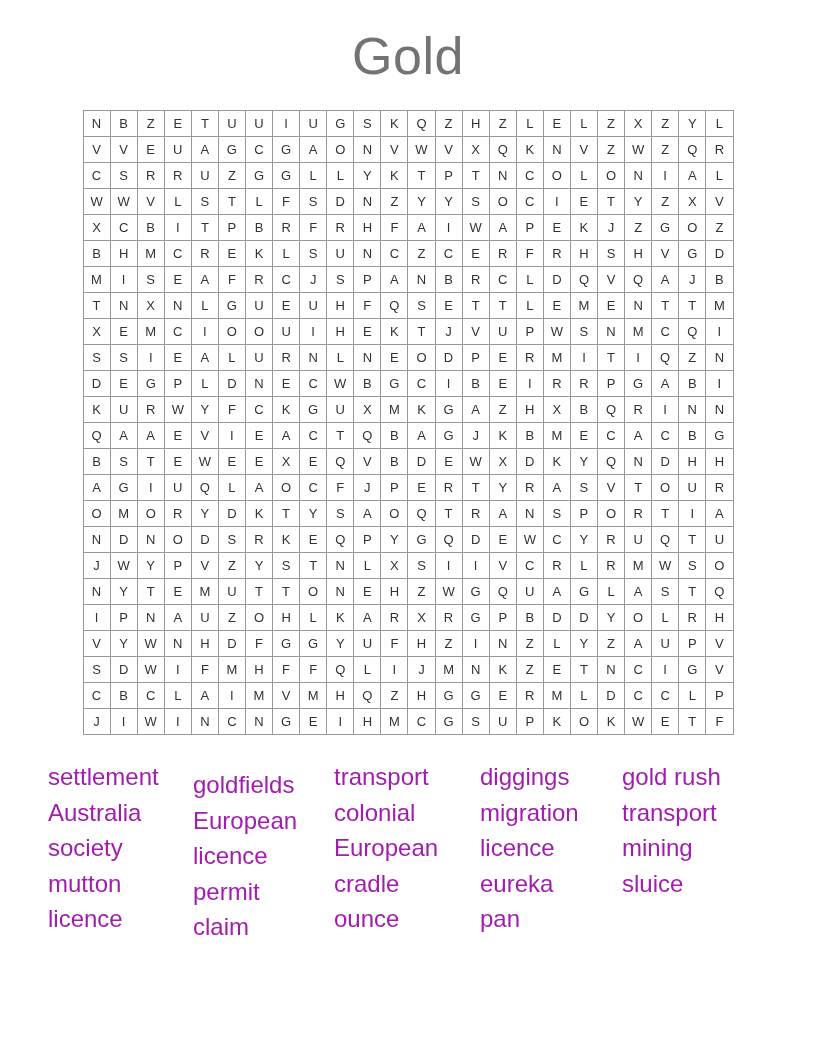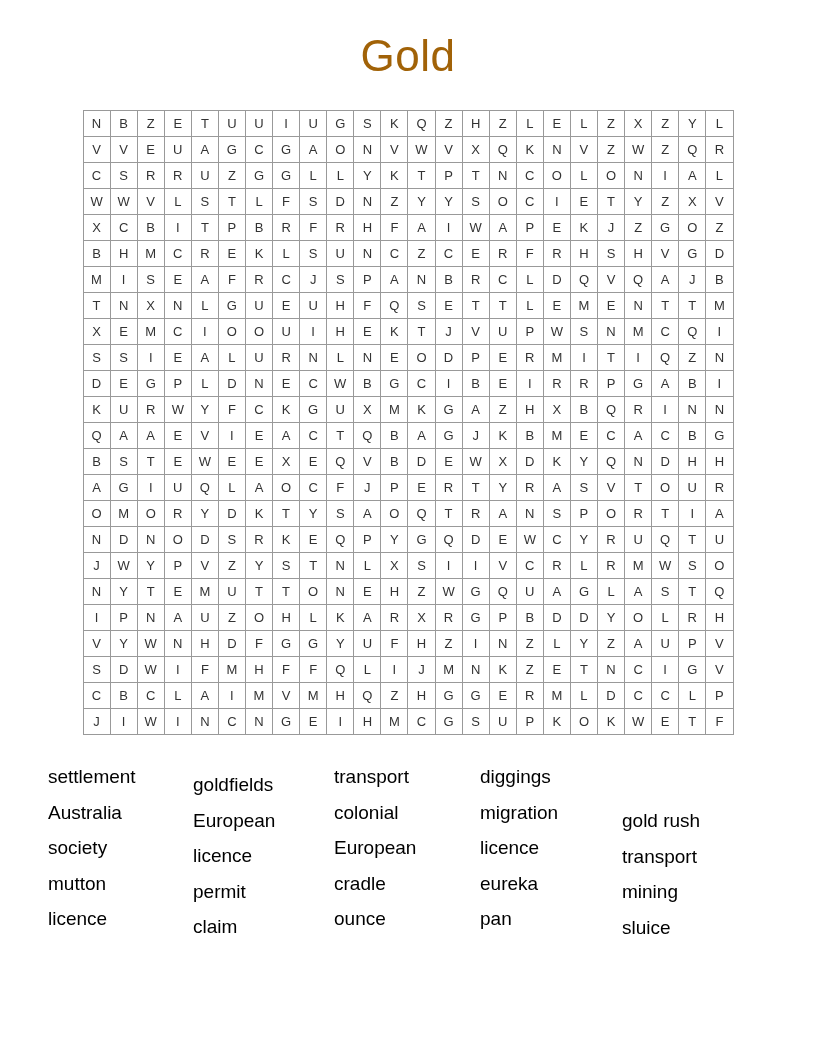--- a/index.html
+++ b/index.html
@@ -11,23 +11,23 @@
     position: relative;
     width: 816px;
     height: 1056px;
     margin: 0 auto;
     background: #ffffff;
     overflow: hidden;
   }
   .title {
     margin-top: 26px;
     text-align: center;
-    font-size: 44px;
+    font-size: 52px;
     font-weight: 400;
-    color: #a16207;
+    color: #737373;
     line-height: 60px;
     letter-spacing: 0.5px;
   }
   table.grid {
     border-collapse: collapse;
     table-layout: fixed;
     margin: 24px auto 0 auto;
     width: 651px;
   }
   table.grid td {
@@ -46,25 +46,25 @@
     display: flex;
     flex-direction: row;
     padding-left: 48px;
     margin-top: 24px;
   }
   .word-col { flex: 0 0 auto; }
   .word-col:nth-child(1) { width: 145px; }
   .word-col:nth-child(2) { width: 141px; margin-top: 8px; }
   .word-col:nth-child(3) { width: 146px; }
   .word-col:nth-child(4) { width: 142px; }
-  .word-col:nth-child(5) { width: 150px; margin-top: 44px; }
+  .word-col:nth-child(5) { width: 150px; }
   .word {
-    font-size: 19px;
+    font-size: 24px;
     line-height: 35.5px;
-    color: #000000;
+    color: #a21caf;
     white-space: nowrap;
   }
 </style>
 </head>
 <body>
 
 <div class="page">
   <h1 class="title">Gold</h1>
 
   <table class="grid">

